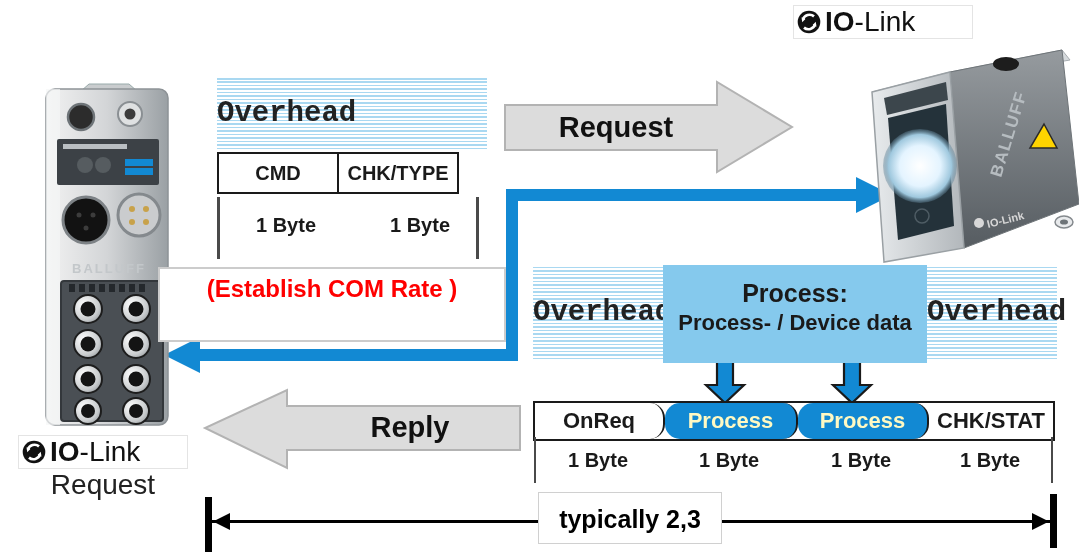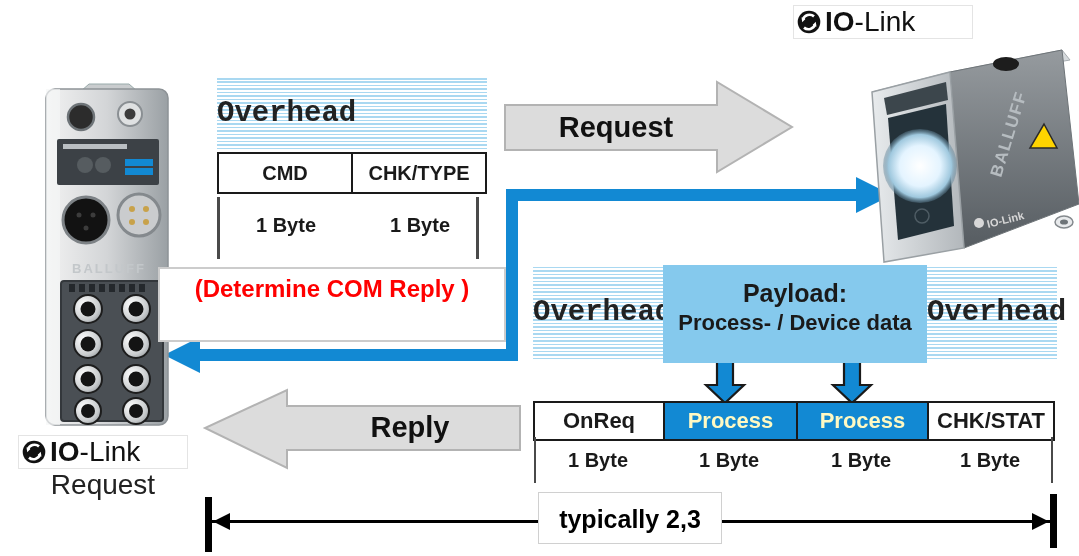--- a/index.html
+++ b/index.html
@@ -4,21 +4,21 @@
 <style>
   html,body{margin:0;padding:0;background:#fff;}
   .canvas{position:relative;width:1079px;height:556px;background:#ffffff;overflow:hidden;
           font-family:"Liberation Sans",sans-serif;color:#1a1a1a;}
   .abs{position:absolute;box-sizing:border-box;}
   
   .stripes{background:repeating-linear-gradient(180deg,#ffffff 0px,#ffffff 1.6px,#a9d8f1 1.6px,#a9d8f1 3.5px);}
   .hdr-text{font-weight:bold;font-size:29px;text-align:left;color:#222;font-family:Liberation Mono, monospace;}
   
   #req-overhead{left:217px;top:76px;width:270px;height:75px;line-height:75px;}
-  #req-table{left:217px;top:152px;width:270px;height:42px;border:2px solid #1a1a1a;display:flex;background:#fff;}
+  #req-table{left:217px;top:152px;width:242px;height:42px;border:2px solid #1a1a1a;display:flex;background:#fff;}
   .cellU{flex:1;font-weight:bold;font-size:20px;text-align:center;line-height:38px;}
   .cellU:first-child{border-right:2px solid #1a1a1a;}
   .tick{width:3px;background:#4a4a4a;}
   #req-tick-l{left:217px;top:197px;height:62px;}
   #req-tick-r{left:476px;top:197px;height:62px;}
   .byteU{top:205px;height:40px;line-height:40px;font-weight:bold;font-size:20px;text-align:center;}
   #req-byte-0{left:219px;width:134px;} #req-byte-1{left:353px;width:134px;}
   
   #note{left:158px;top:267px;width:348px;height:75px;background:#fff;border:2px solid #cccccc;
         color:#ff0000;font-weight:bold;font-size:24px;text-align:center;padding-top:5px;line-height:30px;}
@@ -26,21 +26,21 @@
   .arrow-label{font-weight:bold;font-size:29px;text-align:center;color:#111;}
   #request-label{left:505px;top:104px;width:214px;height:59px;line-height:46px;padding-left:8px;}
   #reply-label{left:300px;top:404px;width:220px;height:46px;line-height:46px;}
   
   #rep-ovl{left:533px;top:265px;width:130px;height:95px;line-height:95px;}
   #rep-ovr{left:927px;top:265px;width:130px;height:95px;line-height:95px;}
   #payload{left:663px;top:265px;width:264px;height:98px;background:#85c9ed;text-align:center;padding-top:13px;}
   #payload .t1{font-weight:bold;font-size:25px;line-height:31px;}
   #payload .t2{font-weight:bold;font-size:22px;line-height:27px;}
   #rep-table{left:533px;top:401px;width:522px;height:40px;border:2px solid #1a1a1a;display:flex;background:#fff;}
-  .cellL{font-weight:bold;font-size:22px;text-align:center;line-height:36px;}
+  .cellL{font-weight:bold;font-size:22px;text-align:center;line-height:36px;border-radius:15px;}
   .cellL.b{background:#1289d3;color:#fef9c3;}
   .cellL:not(:last-child){border-right:2px solid #1a1a1a;}
   #c0{width:128px;} #c1{width:131px;} #c2{width:129px;} #c3{flex:1;}
   #rep-tick-l{left:534px;top:437px;height:46px;width:2px;}
   #rep-tick-r{left:1051px;top:437px;height:46px;width:2px;}
   .byteL{top:441px;height:38px;line-height:38px;font-weight:bold;font-size:20px;text-align:center;width:130px;}
   #rb0{left:533px;} #rb1{left:664px;} #rb2{left:795px;width:132px;} #rb3{left:925px;}
   
   .mbar{background:#000;}
   #mbar-l{left:205px;top:497px;width:7px;height:55px;}
@@ -210,29 +210,29 @@
   <div class="abs" id="req-table">
     <div class="cellU">CMD</div>
     <div class="cellU">CHK/TYPE</div>
   </div>
   <div class="abs tick" id="req-tick-l"></div>
   <div class="abs tick" id="req-tick-r"></div>
   <div class="abs byteU" id="req-byte-0">1 Byte</div>
   <div class="abs byteU" id="req-byte-1">1 Byte</div>
 
   <div class="abs" id="note">
-    <div>(Determine COM Reply )</div>
+    <div>(Establish COM Rate )</div>
   </div>
 
   <div class="abs arrow-label" id="request-label">Request</div>
   <div class="abs arrow-label" id="reply-label">Reply</div>
 
   <div class="abs stripes hdr-text" id="rep-ovl">Overhead</div>
   <div class="abs" id="payload">
-    <div class="t1">Payload:</div>
+    <div class="t1">Process:</div>
     <div class="t2">Process- / Device data</div>
   </div>
   <div class="abs stripes hdr-text" id="rep-ovr">Overhead</div>
 
   <div class="abs" id="rep-table">
     <div class="cellL" id="c0">OnReq</div>
     <div class="cellL b" id="c1">Process</div>
     <div class="cellL b" id="c2">Process</div>
     <div class="cellL" id="c3">CHK/STAT</div>
   </div>

